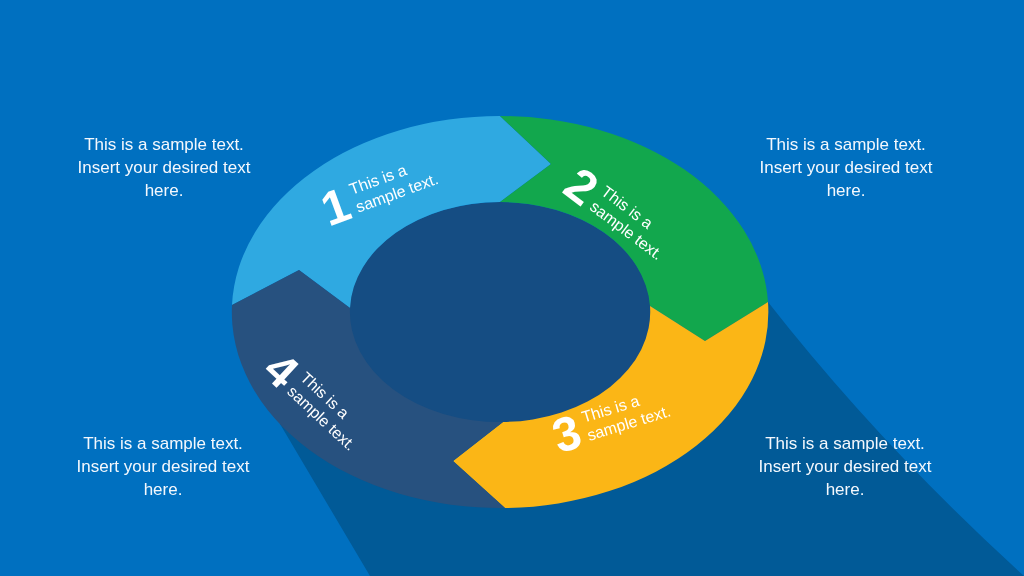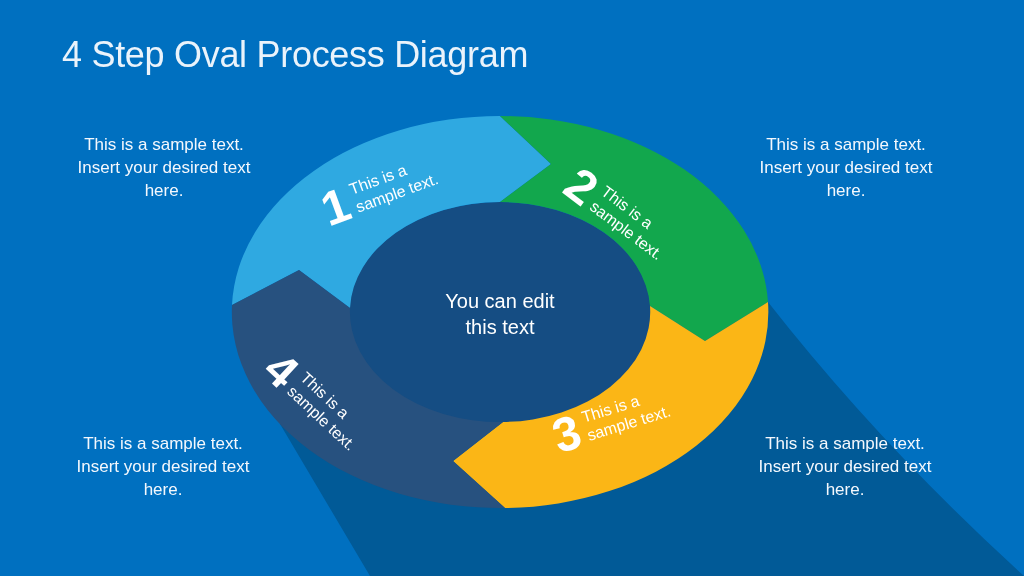--- a/index.html
+++ b/index.html
@@ -59,37 +59,34 @@
 
     <path d="M 232,305 A 268,196 0 0 1 500,116 L 551,164 L 500,202 A 150,110 0 0 0 350,308 L 299,270 Z" fill="#2FA9E1"></path>
 
     <path d="M 500,116 A 268,196 0 0 1 768,302 L 705,341 L 650,306 A 150,110 0 0 0 500,202 L 551,164 Z" fill="#12A74D"></path>
 
     <path d="M 768,302 A 268,196 0 0 1 505,508 L 453,461 L 503,422 A 150,110 0 0 0 650,306 L 705,341 Z" fill="#FBB616"></path>
 
     <path d="M 505,508 A 268,196 0 0 1 232,305 L 299,270 L 350,308 A 150,110 0 0 0 503,422 L 453,461 Z" fill="#27517F"></path>
   </svg>
 
-  <div class="slide-title">4 Step Oval Process Diagram</div>
 
   <div class="corner-note note-tl">This is a sample text.
 Insert your desired text
 here.</div>
   <div class="corner-note note-tr">This is a sample text.
 Insert your desired text
 here.</div>
   <div class="corner-note note-bl">This is a sample text.
 Insert your desired text
 here.</div>
   <div class="corner-note note-br">This is a sample text.
 Insert your desired text
 here.</div>
 
-  <div class="center-label">You can edit
-this text</div>
 
   <div class="step-label label-1">
     <span class="step-num">1</span>
     <span class="step-lines">This is a
 sample text.</span>
   </div>
 
   <div class="step-label label-2">
     <span class="step-num">2</span>
     <span class="step-lines">This is a

